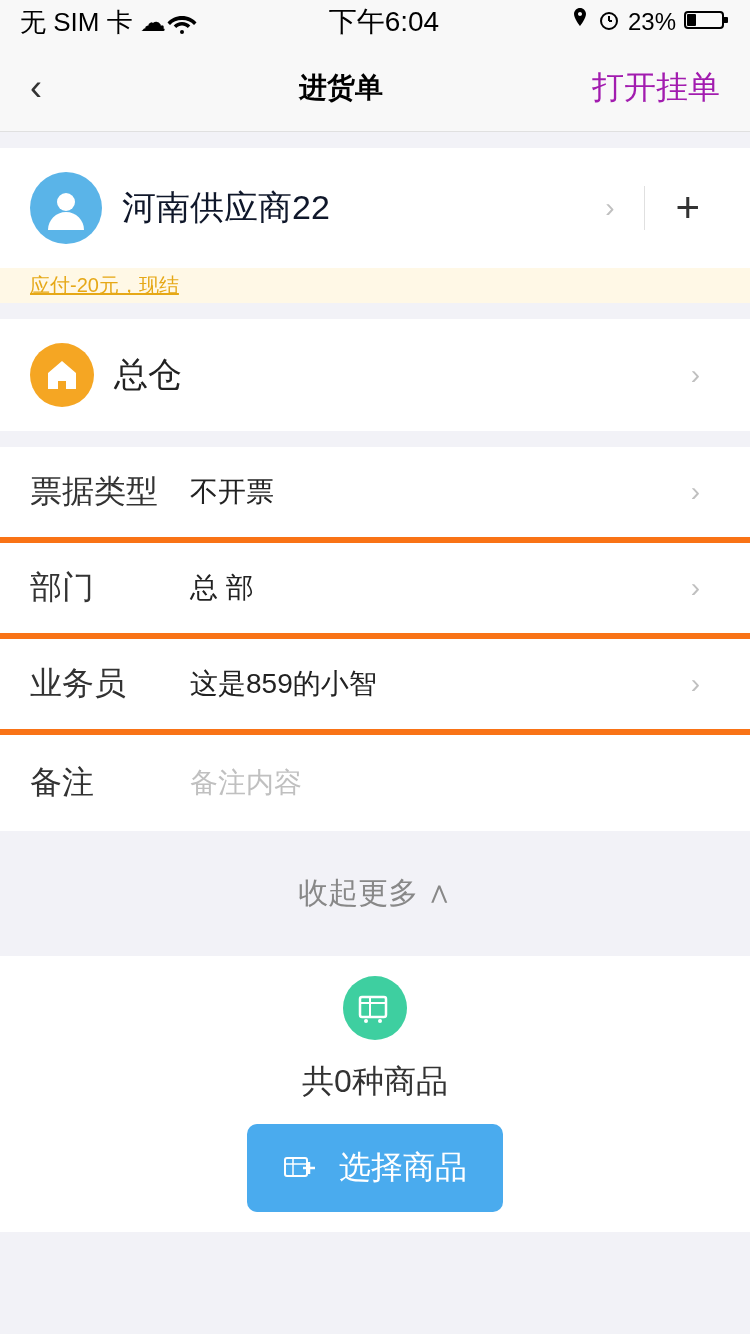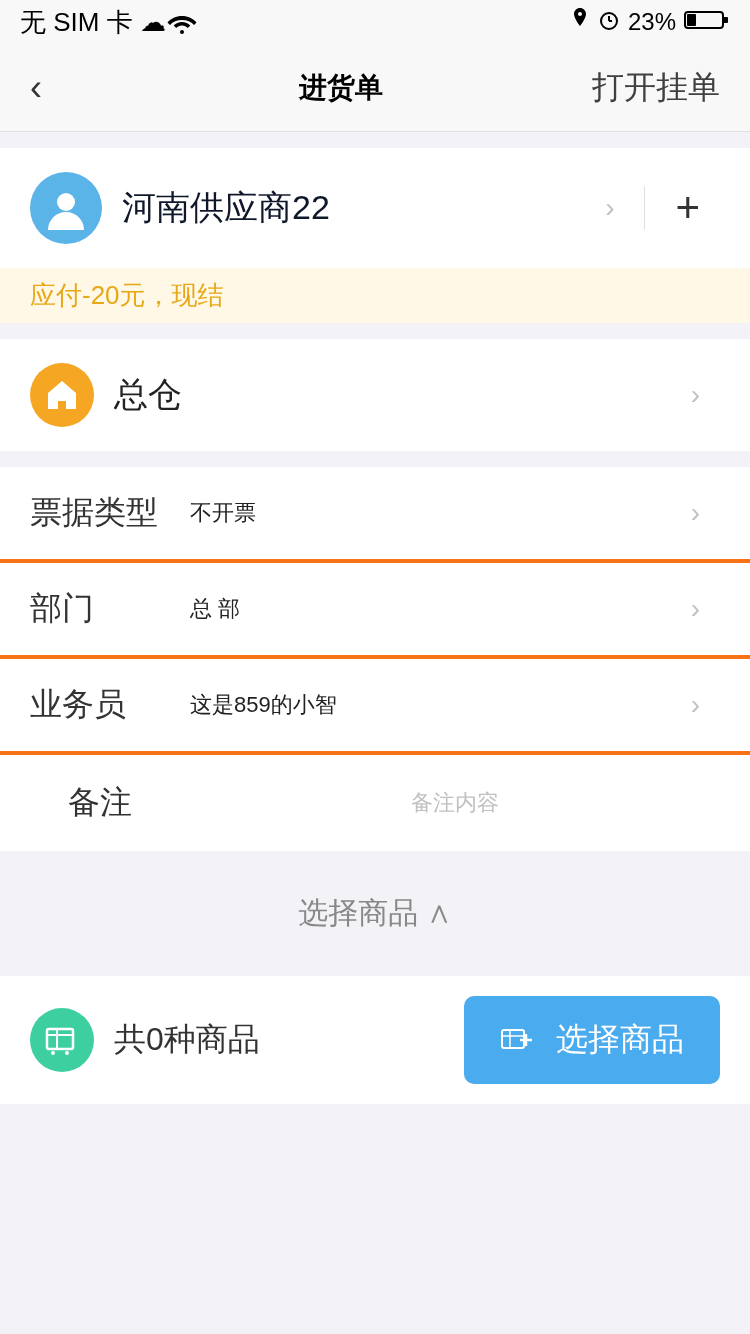--- a/index.html
+++ b/index.html
@@ -58,21 +58,21 @@
       cursor: pointer;
       width: 60px;
     }
     .nav-title {
       font-size: 28px;
       font-weight: 600;
       color: #000;
     }
     .nav-action {
       font-size: 32px;
-      color: #404040;
+      color: #a21caf;
       cursor: pointer;
     }
 
     
     .content {
       background: #f2f2f7;
     }
 
     
     .card {
@@ -121,23 +121,24 @@
     .add-btn {
       font-size: 42px;
       color: #333;
       padding: 0 20px;
       cursor: pointer;
     }
 
     
     .notice-bar {
       background: #fff8e6;
-      padding: 10px 30px;
-      font-size: 26px;
+      padding: 4px 30px;
+      font-size: 20px;
       color: #e6a817;
+      text-decoration: underline;
     }
 
     
     .warehouse-row {
       display: flex;
       align-items: center;
       padding: 24px 30px;
       background: #fff;
       margin-bottom: 16px;
     }
@@ -161,35 +162,34 @@
     
     .form-card {
       background: #fff;
       margin-bottom: 16px;
     }
     .form-row {
       display: flex;
       align-items: center;
       padding: 0 30px;
       height: 96px;
-      border-bottom: 4px solid #f97316;
+      border-bottom: 6px solid #f97316;
     }
     .form-row:last-child {
       border-bottom: none;
-      text-align: center;
     }
     .form-label {
       font-size: 32px;
       color: #333;
       width: 140px;
       flex-shrink: 0;
     }
     .form-value {
       flex: 1;
-      font-size: 22px;
+      font-size: 28px;
       color: #222;
       padding-left: 20px;
     }
     .form-value.placeholder {
       color: #c0c0c0;
     }
 
     
     .collapse-row {
       background: #f2f2f7;
@@ -200,20 +200,21 @@
       cursor: pointer;
     }
 
     
     .bottom-bar {
       background: #fff;
       display: flex;
       align-items: center;
       padding: 20px 30px;
       gap: 20px;
+      flex-direction: column;
     }
     .product-icon {
       width: 64px;
       height: 64px;
       border-radius: 50%;
       background: #3ecfa0;
       display: flex;
       align-items: center;
       justify-content: center;
       flex-shrink: 0;
@@ -248,20 +249,21 @@
 
 <div class="status-bar">
   <div class="status-bar-left">
     <span>无 SIM 卡 ☁</span>
     <svg width="32" height="24" viewBox="0 0 32 24">
       <path d="M16 6C10 6 5 8.5 1.5 12.5L4 15c2.8-3.2 7-5 12-5s9.2 1.8 12 5l2.5-2.5C27 8.5 22 6 16 6z" fill="#000"></path>
       <path d="M16 12c-3.3 0-6.2 1.3-8.3 3.5l2.5 2.5c1.5-1.5 3.5-2.5 5.8-2.5s4.3 1 5.8 2.5l2.5-2.5C22.2 13.3 19.3 12 16 12z" fill="#000"></path>
       <circle cx="16" cy="22" r="2" fill="#000"></circle>
     </svg>
   </div>
+  <div class="status-bar-center">下午6:04</div>
   <div class="status-bar-right">
     <svg width="20" height="24" viewBox="0 0 20 24">
       <path d="M10 0C6.7 0 4 2.7 4 6c0 4.5 6 12 6 12s6-7.5 6-12c0-3.3-2.7-6-6-6zm0 8c-1.1 0-2-.9-2-2s.9-2 2-2 2 .9 2 2-.9 2-2 2z" fill="#000"></path>
     </svg>
     <svg width="22" height="24" viewBox="0 0 22 24">
       <circle cx="11" cy="13" r="8" fill="none" stroke="#000" stroke-width="2"></circle>
       <line x1="11" y1="8" x2="11" y2="13" stroke="#000" stroke-width="2"></line>
       <line x1="11" y1="13" x2="14" y2="13" stroke="#000" stroke-width="2"></line>
     </svg>
     <span>23%</span>
@@ -322,21 +324,21 @@
       <span class="form-label">业务员</span>
       <span class="form-value">这是859的小智</span>
       <span class="chevron-right">›</span>
     </div>
     <div class="form-row">
       <span class="form-label">备注</span>
       <span class="form-value placeholder">备注内容</span>
     </div>
   </div>
 
-  <div class="collapse-row">选择商品 ∧</div>
+  <div class="collapse-row">收起更多 ∧</div>
 
   <div class="bottom-bar" style="margin-top:16px;">
     <div class="product-icon">
       <svg width="38" height="38" viewBox="0 0 38 38">
         <rect x="4" y="8" width="26" height="20" rx="2" fill="none" stroke="#fff" stroke-width="2.5"></rect>
         <line x1="4" y1="14" x2="30" y2="14" stroke="#fff" stroke-width="2"></line>
         <line x1="14" y1="8" x2="14" y2="28" stroke="#fff" stroke-width="2"></line>
         <circle cx="10" cy="32" r="2" fill="#fff"></circle>
         <circle cx="24" cy="32" r="2" fill="#fff"></circle>
       </svg>

